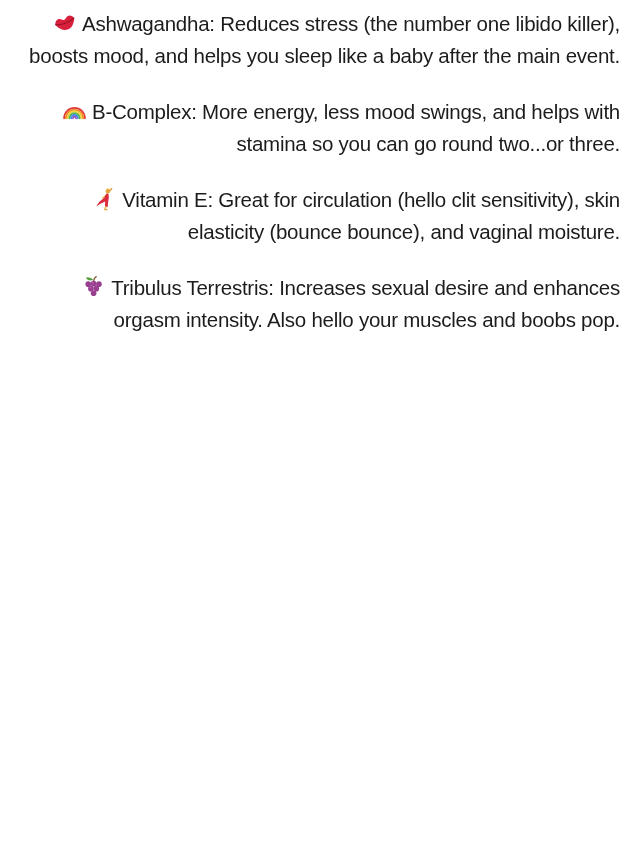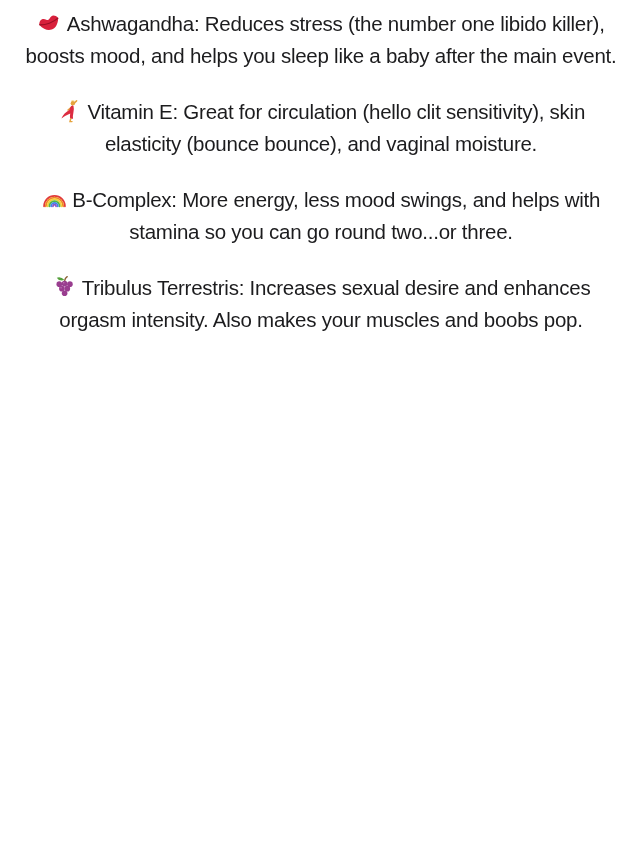--- a/index.html
+++ b/index.html
@@ -15,21 +15,21 @@
     box-sizing: border-box;
     width: 640px;
   }
   .para {
     margin: 0 0 24px 0;
     font-size: 20.5px;
     line-height: 32px;
     letter-spacing: -0.25px;
     color: #1c1c1e;
     font-weight: 400;
-    text-align: center;
+    text-align: right;
   }
   .emoji-icon {
     display: inline-block;
     width: 25px;
     height: 25px;
     vertical-align: -5px;
   }
   .emoji-icon svg { display: block; width: 100%; height: 100%; }
 </style>
 </head>
@@ -41,58 +41,58 @@
     <span class="emoji-icon" aria-label="kiss-mark-emoji"><svg viewBox="0 0 24 24" xmlns="http://www.w3.org/2000/svg">
       <g transform="rotate(-20 12 12)">
         <path d="M2.3 9.8 C4.5 4.6 8.2 5.2 10.3 7.6 C11.2 8.6 12.8 8.6 13.7 7.6 C15.8 5.2 19.5 4.6 21.7 9.8 C19.2 15.8 15.6 18.2 12 18.2 C8.4 18.2 4.8 15.8 2.3 9.8 Z" fill="#d8203c"></path>
         <path d="M2.3 9.8 C8 12.3 16 12.3 21.7 9.8" fill="none" stroke="#9c0f26" stroke-width="1.1"></path>
       </g>
     </svg></span>
     <span>Ashwagandha: Reduces stress (the number one libido killer), boosts mood, and helps you sleep like a baby after the main event.</span>
   </p>
 
   <p class="para">
-    <span class="emoji-icon" aria-label="woman-dancing-emoji"><svg viewBox="0 0 24 24" xmlns="http://www.w3.org/2000/svg">
-      <path d="M14.8 5.5 L18.8 1.8" stroke="#e5a33c" stroke-width="1.5" stroke-linecap="round" fill="none"></path>
-      <path d="M14.3 7.6 L10.6 10.6" stroke="#e5a33c" stroke-width="1.5" stroke-linecap="round" fill="none"></path>
-      <circle cx="15.2" cy="4" r="2.1" fill="#e5a33c"></circle>
-      <path d="M13.5 2.8 Q14.8 0.4 17.2 2.4 Q16.6 0.9 15.1 0.9 Q13.7 0.9 13.5 2.8 Z" fill="#f2c23e"></path>
-      <path d="M15.8 6.5 Q16.7 10 15.7 13.5 Q14.9 16.5 15.4 19 L12.6 19 Q12.2 16 12.7 13.8 Q8.5 15.5 4.2 18.6 Q6.6 13.4 11.8 10.5 Q12.8 8 13.6 6.8 Q14.8 5.7 15.8 6.5 Z" fill="#dc2c41"></path>
-      <path d="M13.2 19 L12.5 21.7 L14.4 21.7" stroke="#e5a33c" stroke-width="1.4" fill="none" stroke-linecap="round"></path>
-    </svg></span>
-    <span>Vitamin E: Great for circulation (hello clit sensitivity), skin elasticity (bounce bounce), and vaginal moisture.</span>
-  </p>
-
-  <p class="para">
     <span class="emoji-icon" aria-label="rainbow-emoji"><svg viewBox="0 0 24 24" xmlns="http://www.w3.org/2000/svg">
       <g fill="none" stroke-linecap="round">
         <path d="M2 18.5 A10 10 0 0 1 22 18.5" stroke="#e13b3b" stroke-width="1.7"></path>
         <path d="M3.7 18.5 A8.3 8.3 0 0 1 20.3 18.5" stroke="#f08a24" stroke-width="1.7"></path>
         <path d="M5.4 18.5 A6.6 6.6 0 0 1 18.6 18.5" stroke="#f3d23a" stroke-width="1.7"></path>
         <path d="M7.1 18.5 A4.9 4.9 0 0 1 16.9 18.5" stroke="#53b648" stroke-width="1.7"></path>
         <path d="M8.8 18.5 A3.2 3.2 0 0 1 15.2 18.5" stroke="#3f86e8" stroke-width="1.7"></path>
         <path d="M10.5 18.5 A1.5 1.5 0 0 1 13.5 18.5" stroke="#8d53c6" stroke-width="1.7"></path>
       </g>
     </svg></span>
     <span>B-Complex: More energy, less mood swings, and helps with stamina so you can go round two...or three.</span>
+  </p>
+
+  <p class="para">
+    <span class="emoji-icon" aria-label="woman-dancing-emoji"><svg viewBox="0 0 24 24" xmlns="http://www.w3.org/2000/svg">
+      <path d="M14.8 5.5 L18.8 1.8" stroke="#e5a33c" stroke-width="1.5" stroke-linecap="round" fill="none"></path>
+      <path d="M14.3 7.6 L10.6 10.6" stroke="#e5a33c" stroke-width="1.5" stroke-linecap="round" fill="none"></path>
+      <circle cx="15.2" cy="4" r="2.1" fill="#e5a33c"></circle>
+      <path d="M13.5 2.8 Q14.8 0.4 17.2 2.4 Q16.6 0.9 15.1 0.9 Q13.7 0.9 13.5 2.8 Z" fill="#f2c23e"></path>
+      <path d="M15.8 6.5 Q16.7 10 15.7 13.5 Q14.9 16.5 15.4 19 L12.6 19 Q12.2 16 12.7 13.8 Q8.5 15.5 4.2 18.6 Q6.6 13.4 11.8 10.5 Q12.8 8 13.6 6.8 Q14.8 5.7 15.8 6.5 Z" fill="#dc2c41"></path>
+      <path d="M13.2 19 L12.5 21.7 L14.4 21.7" stroke="#e5a33c" stroke-width="1.4" fill="none" stroke-linecap="round"></path>
+    </svg></span>
+    <span>Vitamin E: Great for circulation (hello clit sensitivity), skin elasticity (bounce bounce), and vaginal moisture.</span>
   </p>
 
 
   <p class="para">
     <span class="emoji-icon" aria-label="grapes-emoji"><svg viewBox="0 0 24 24" xmlns="http://www.w3.org/2000/svg">
       <path d="M12.2 5.4 Q12.4 3 14.6 1.6" stroke="#8a6035" stroke-width="1.3" fill="none" stroke-linecap="round"></path>
       <path d="M12 4.9 Q8.6 1.2 4.6 2.6 Q6.8 6.5 12 4.9 Z" fill="#55a03c"></path>
       <g fill="#993d8f">
         <circle cx="7" cy="8.8" r="2.7"></circle>
         <circle cx="12.1" cy="8.3" r="2.7"></circle>
         <circle cx="17.2" cy="8.8" r="2.7"></circle>
         <circle cx="9.5" cy="13.1" r="2.7"></circle>
         <circle cx="14.7" cy="13.1" r="2.7"></circle>
         <circle cx="12.1" cy="17.5" r="2.7"></circle>
       </g>
       <circle cx="11.3" cy="7.5" r="0.7" fill="#c178b8"></circle>
       <circle cx="8.7" cy="12.3" r="0.7" fill="#c178b8"></circle>
     </svg></span>
-    <span>Tribulus Terrestris: Increases sexual desire and enhances orgasm intensity. Also makes your muscles and boobs pop.</span>
+    <span>Tribulus Terrestris: Increases sexual desire and enhances orgasm intensity. Also hello your muscles and boobs pop.</span>
   </p>
 
 
 </div>
 
 </body></html>

